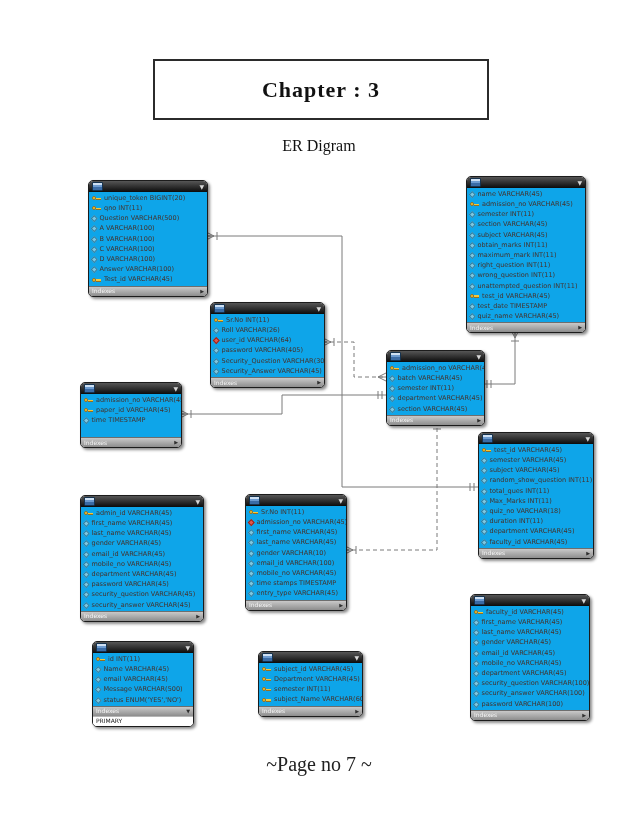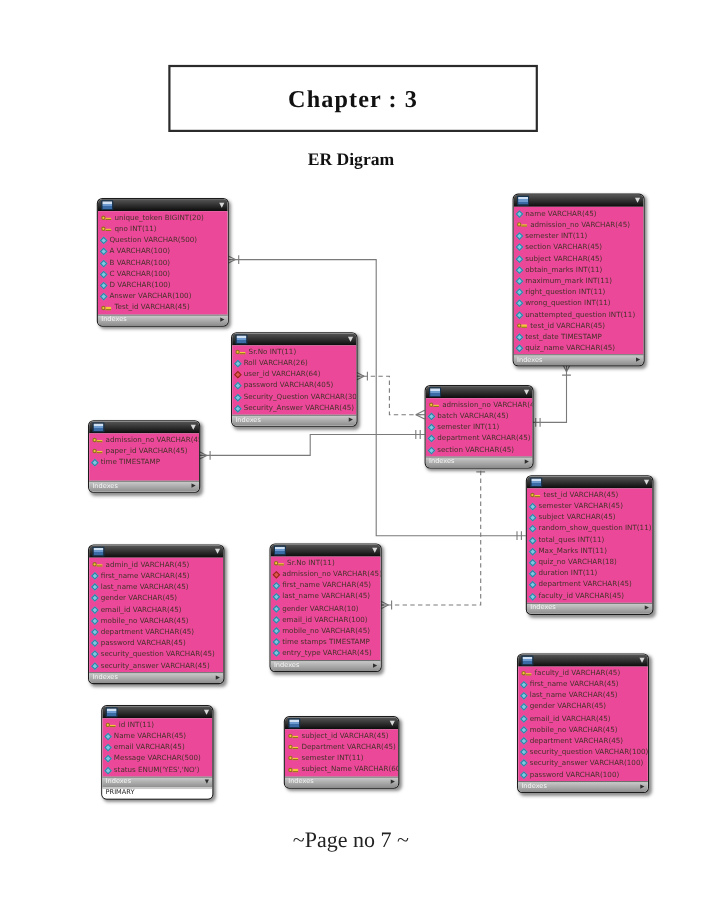--- a/index.html
+++ b/index.html
@@ -5,36 +5,36 @@
   html,body{margin:0;padding:0;}
   body{width:638px;height:826px;position:relative;background:#ffffff;
        font-family:"DejaVu Sans",sans-serif;overflow:hidden;}
 
   
   .title-box{position:absolute;left:153px;top:59px;width:332px;height:57px;
     border:2px solid #2b2b2b;display:flex;align-items:center;justify-content:center;background:#fff;}
   .title-box h1{margin:0;font-family:"Liberation Serif",serif;font-weight:bold;
     font-size:22px;color:#111;letter-spacing:1px;}
   .subtitle{position:absolute;left:0;top:137px;width:100%;text-align:center;
-    font-family:"Liberation Serif",serif;font-weight:bold;font-size:16px;color:#111;}
+    font-family:"Liberation Serif",serif;font-weight:normal;font-size:16px;color:#111;}
   .page-footer{position:absolute;left:0;top:753px;width:100%;text-align:center;
     font-family:"Liberation Serif",serif;font-size:20px;color:#222;}
 
   
   #diagram{position:absolute;inset:0;}
   #wires{position:absolute;left:0;top:0;pointer-events:none;}
 
   .tbl{position:absolute;background:#fff;border:1px solid #1c1c1c;border-radius:5px;
        box-shadow:2px 2px 3px rgba(0,0,0,.45);overflow:hidden;}
   .tbl-head{height:11px;background:linear-gradient(#565656,#0b0b0b);
        display:flex;align-items:center;justify-content:space-between;padding:0 3px;}
   .tbl-icon{width:9px;height:7px;border-radius:1px;border:1px solid #16334f;
        background:linear-gradient(#cfe0f2 0 30%,#6d9bd0 30% 60%,#3a6ba5 60% 100%);}
   .tbl-collapse{color:#d8d8d8;font-size:6px;line-height:1;}
-  .tbl-body{background:#ec4899;padding:1px 0;}
+  .tbl-body{background:#0ea5e9;padding:1px 0;}
   .col-row{height:10.2px;display:flex;align-items:center;padding-left:3px;white-space:nowrap;}
   .col-text{font-size:6.5px;color:#46322b;margin-left:3px;line-height:1;}
   .ic{flex:0 0 auto;}
   .ic.attr,.ic.fk{width:4.5px;height:4.5px;transform:rotate(45deg);box-sizing:border-box;}
   .ic.attr{background:#7ec7e0;border:1px solid #2f7fa3;}
   .ic.fk{background:#e2574c;border:1px solid #93251d;}
   .ic.key{position:relative;width:9px;height:6px;}
   .ic.key::before{content:"";position:absolute;left:0;top:1px;width:4px;height:4px;
        border-radius:50%;background:#f5c83a;border:1px solid #96701d;box-sizing:border-box;}
   .ic.key::after{content:"";position:absolute;left:4px;top:2.5px;width:4.5px;height:1.5px;

